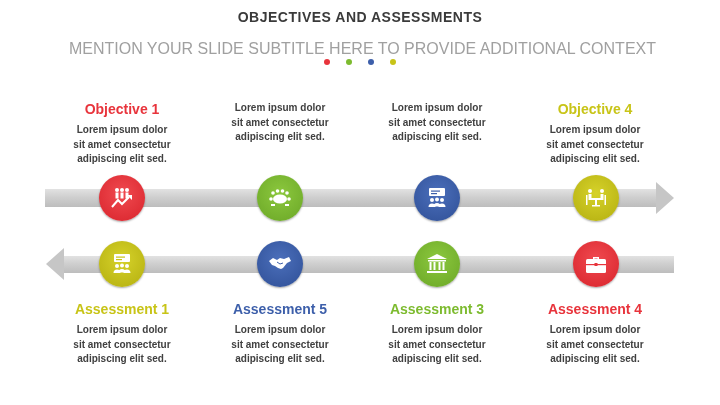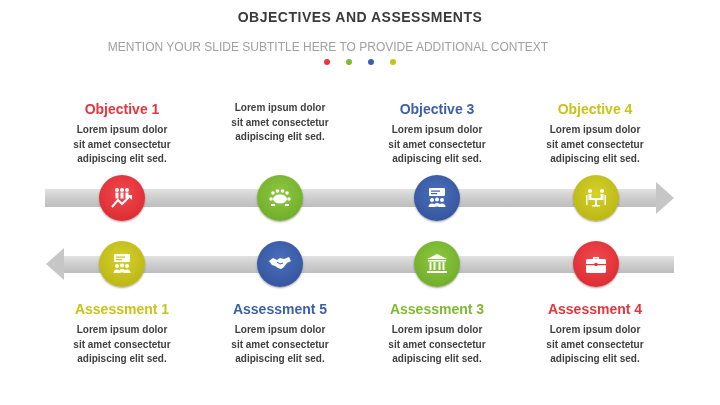--- a/index.html
+++ b/index.html
@@ -1,21 +1,21 @@
 <!DOCTYPE html>
 <html><head>
 <meta charset="utf-8">
 <style>
   html, body { margin:0; padding:0; }
   body { width:720px; height:405px; background:#ffffff; position:relative; overflow:hidden;
          font-family:"Liberation Sans", sans-serif; }
   .title { position:absolute; top:9px; left:0; width:720px; text-align:center;
            font-size:14px; font-weight:bold; color:#3a3a3a; letter-spacing:0.5px; }
-  .subtitle { position:absolute; top:40px; left:0; width:656px; text-align:center;
-              font-size:12px; color:#a0a0a0; }
+  .subtitle { position:absolute; top:40px; left:0; width:656px; text-align:right;
+              font-size:16px; color:#a0a0a0; }
   .dots { position:absolute; top:59px; left:0; width:720px; display:flex; justify-content:center; gap:16px; }
   .dot { width:6px; height:6px; border-radius:50%; }
   .item { position:absolute; width:150px; text-align:center;font-weight:bold; }
   .item .h { font-size:14px; line-height:17px; margin-bottom:5px; }
   .item .p { font-size:10px; line-height:14.5px; color:#404040; }
   .bar { position:absolute; background:linear-gradient(#e2e2e2,#cfcfcf 45%,#bdbdbd); }
   .arrowhead { position:absolute; width:0; height:0; }
   .circ { position:absolute; width:46px; height:46px; border-radius:50%;
           box-shadow:0 1px 2px rgba(0,0,0,0.35); display:flex; align-items:center; justify-content:center; }
   .circ svg { width:26px; height:26px; }
@@ -37,21 +37,20 @@
   <div class="p">Lorem ipsum dolor</div>
   <div class="p">sit amet consectetur</div>
   <div class="p">adipiscing elit sed.</div>
 </div>
 <div class="item" style="left:205px;top:101px">
   <div class="p">Lorem ipsum dolor</div>
   <div class="p">sit amet consectetur</div>
   <div class="p">adipiscing elit sed.</div>
 </div>
 <div class="item" style="left:362px;top:101px">
-  <div class="h" style="color:#3d5faa">Objective 3</div>
   <div class="p">Lorem ipsum dolor</div>
   <div class="p">sit amet consectetur</div>
   <div class="p">adipiscing elit sed.</div>
 </div>
 <div class="item" style="left:520px;top:101px">
   <div class="h" style="color:#c8c417">Objective 4</div>
   <div class="p">Lorem ipsum dolor</div>
   <div class="p">sit amet consectetur</div>
   <div class="p">adipiscing elit sed.</div>
 </div>

